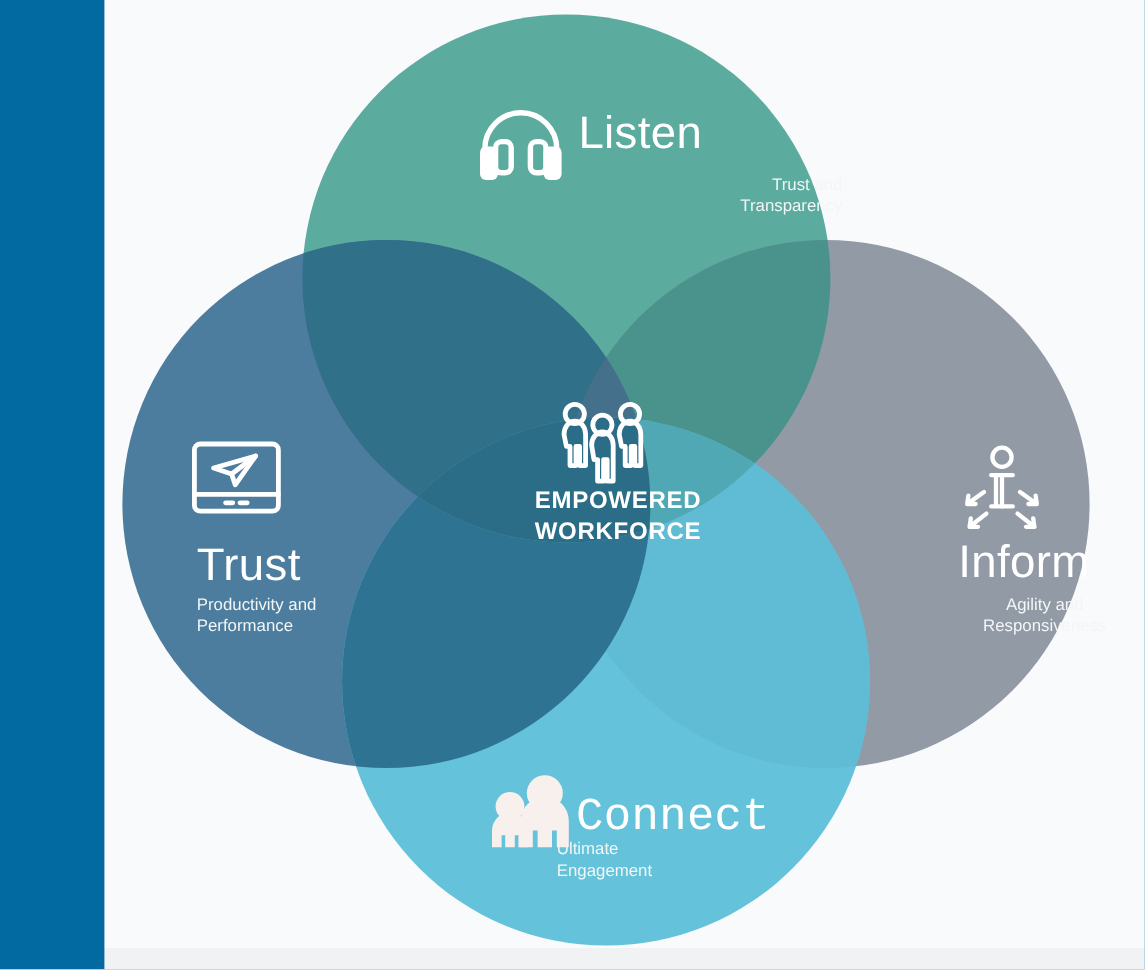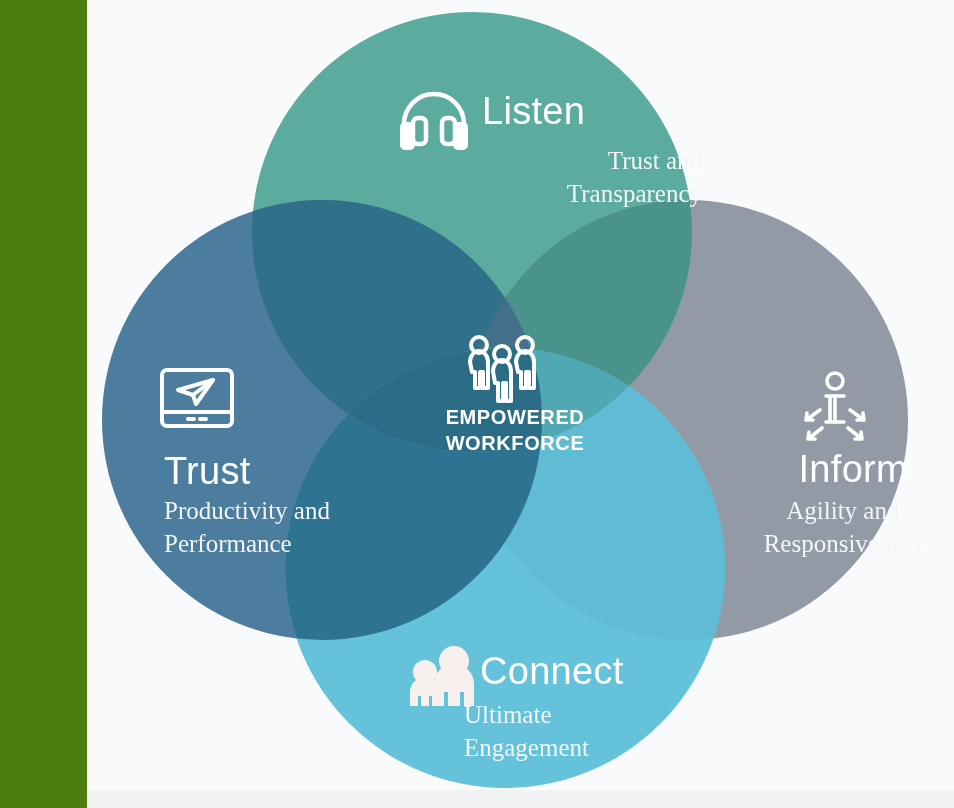--- a/index.html
+++ b/index.html
@@ -11,21 +11,21 @@
     width: 954px;
     height: 808px;
     overflow: hidden;
     font-family: "Liberation Sans", sans-serif;
   }
 
   #stage {
     position: relative;
     width: 954px;
     height: 808px;
-    background: #4d7c0f;
+    background: #0369a1;
   }
 
   
   #panel {
     position: absolute;
     left: 87px;
     top: 0px;
     width: 867px;
     height: 790px;
     background: #f9fafb;
@@ -60,46 +60,45 @@
   }
   .title {
     font-size: 38px;
     font-weight: 400;
     letter-spacing: 0.3px;
     line-height: 1.0;
     color: #ffffff;
     white-space: nowrap;
   }
   .subtitle {
-    font-size: 25px;
+    font-size: 14px;
     font-weight: 400;
     line-height: 1.32;
     color: #f2f6f7;
     white-space: pre-line;
-    font-family: Liberation Serif, serif;
   }
 
   
   #lobe-listen { left: 330px; top: 80px; width: 340px; }
   #lobe-listen .title { position: absolute; left: 152px; top: 12px; }
   #lobe-listen .subtitle { position: absolute; left: 152px; top: 64px; text-align: right; width: 0; }
 
   
   #lobe-share { left: 150px; top: 368px; width: 330px; }
   #lobe-share .title { position: absolute; left: 14px; top: 84px; }
   #lobe-share .subtitle { position: absolute; left: 14px; top: 126px; }
 
   
   #lobe-inform { left: 700px; top: 368px; width: 250px; }
   #lobe-inform .title { position: absolute; right: 42px; top: 82px; }
   #lobe-inform .subtitle { position: absolute; right: 28px; top: 126px; text-align: center; }
 
   
   #lobe-connect { left: 400px; top: 640px; width: 340px; }
-  #lobe-connect .title { position: absolute; left: 80px; top: 12px; }
+  #lobe-connect .title { position: absolute; left: 80px; top: 23px; font-family: Liberation Mono, monospace; }
   #lobe-connect .subtitle { position: absolute; left: 64px; top: 58px; }
 
   
   #lobe-center { left: 410px; top: 330px; width: 210px; text-align: center; }
   #lobe-center .center-text {
     position: absolute;
     left: 0; top: 74px;
     width: 210px;
     font-size: 20px;
     font-weight: 700;

